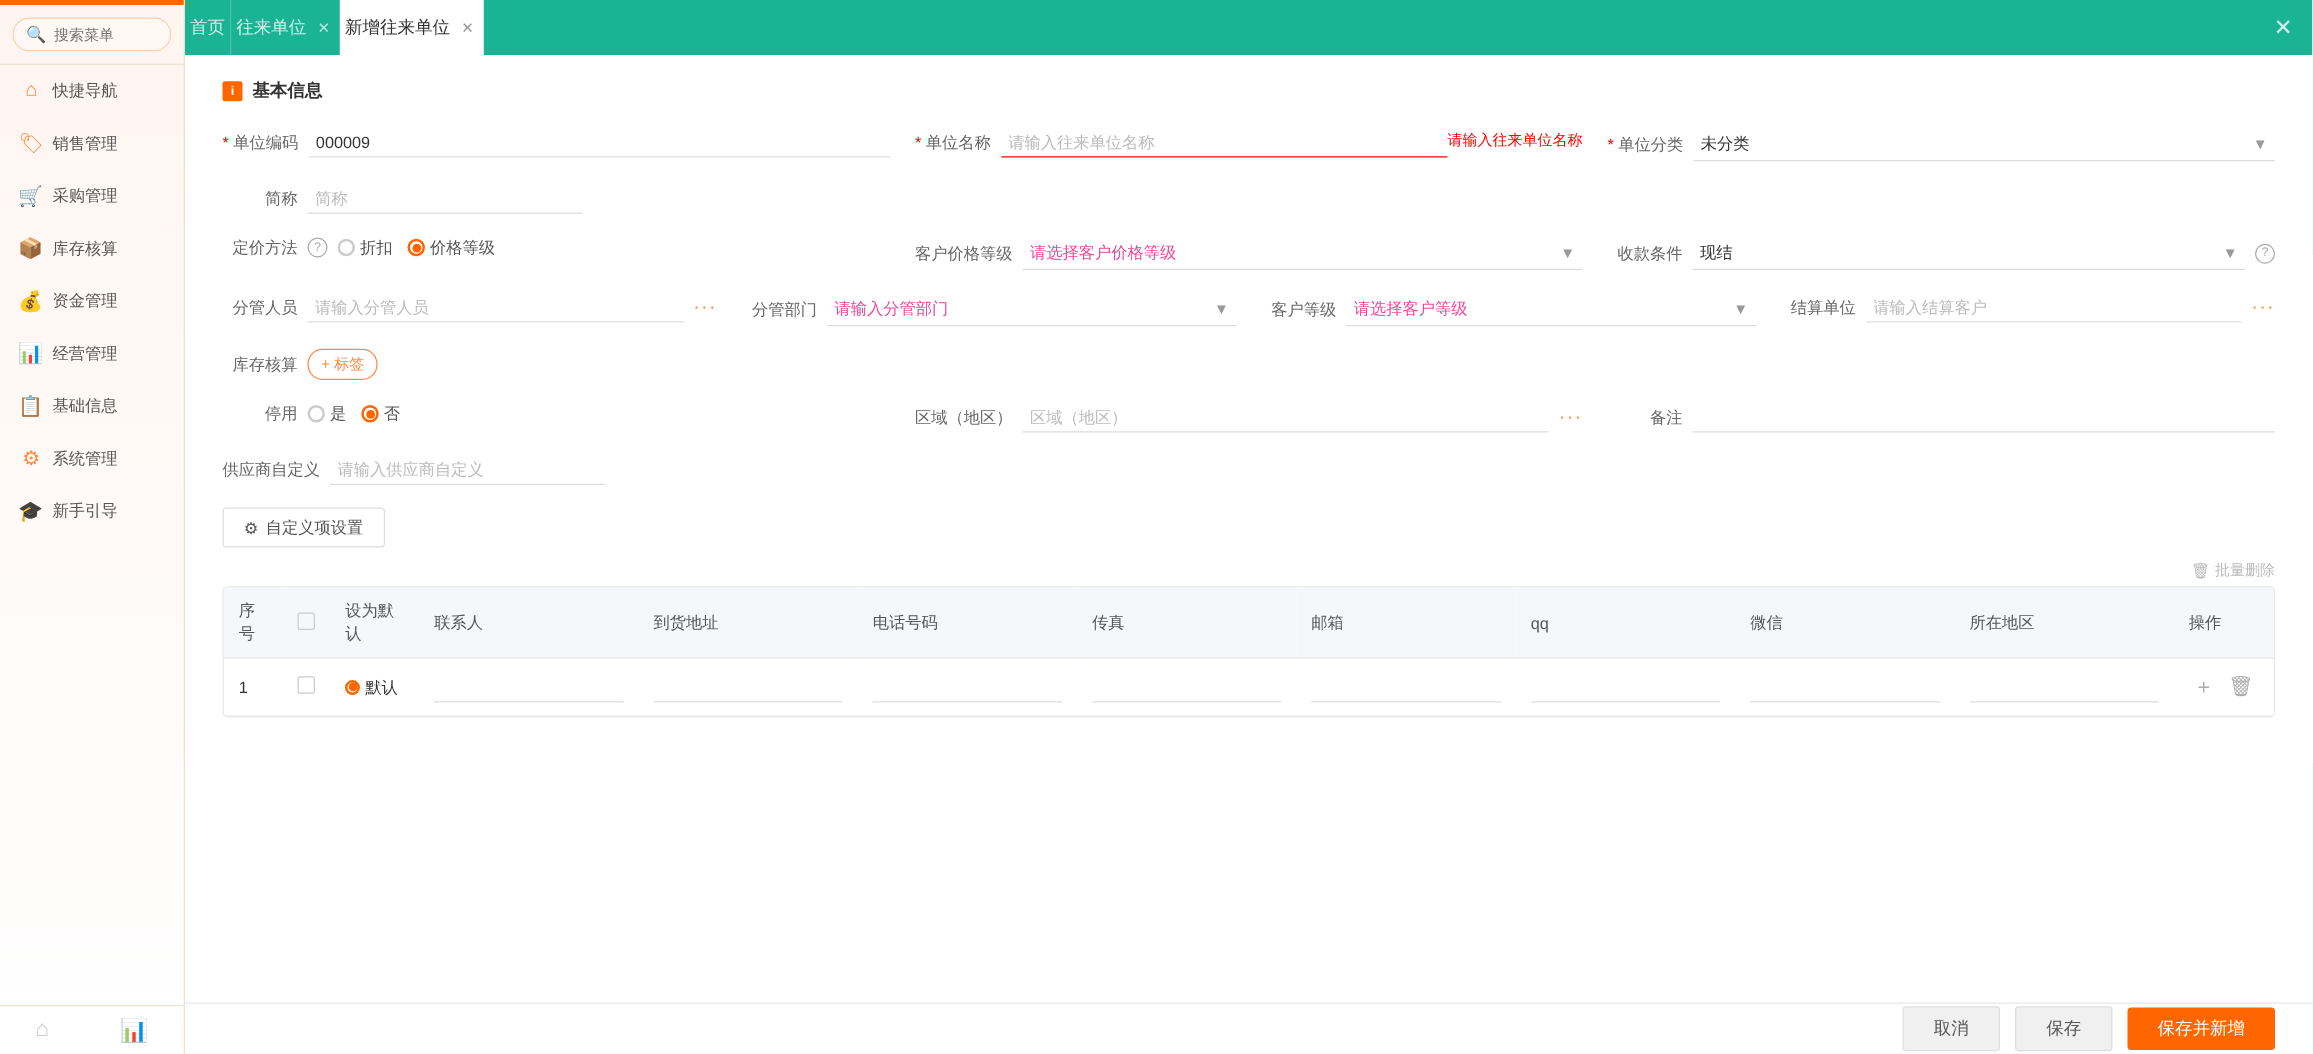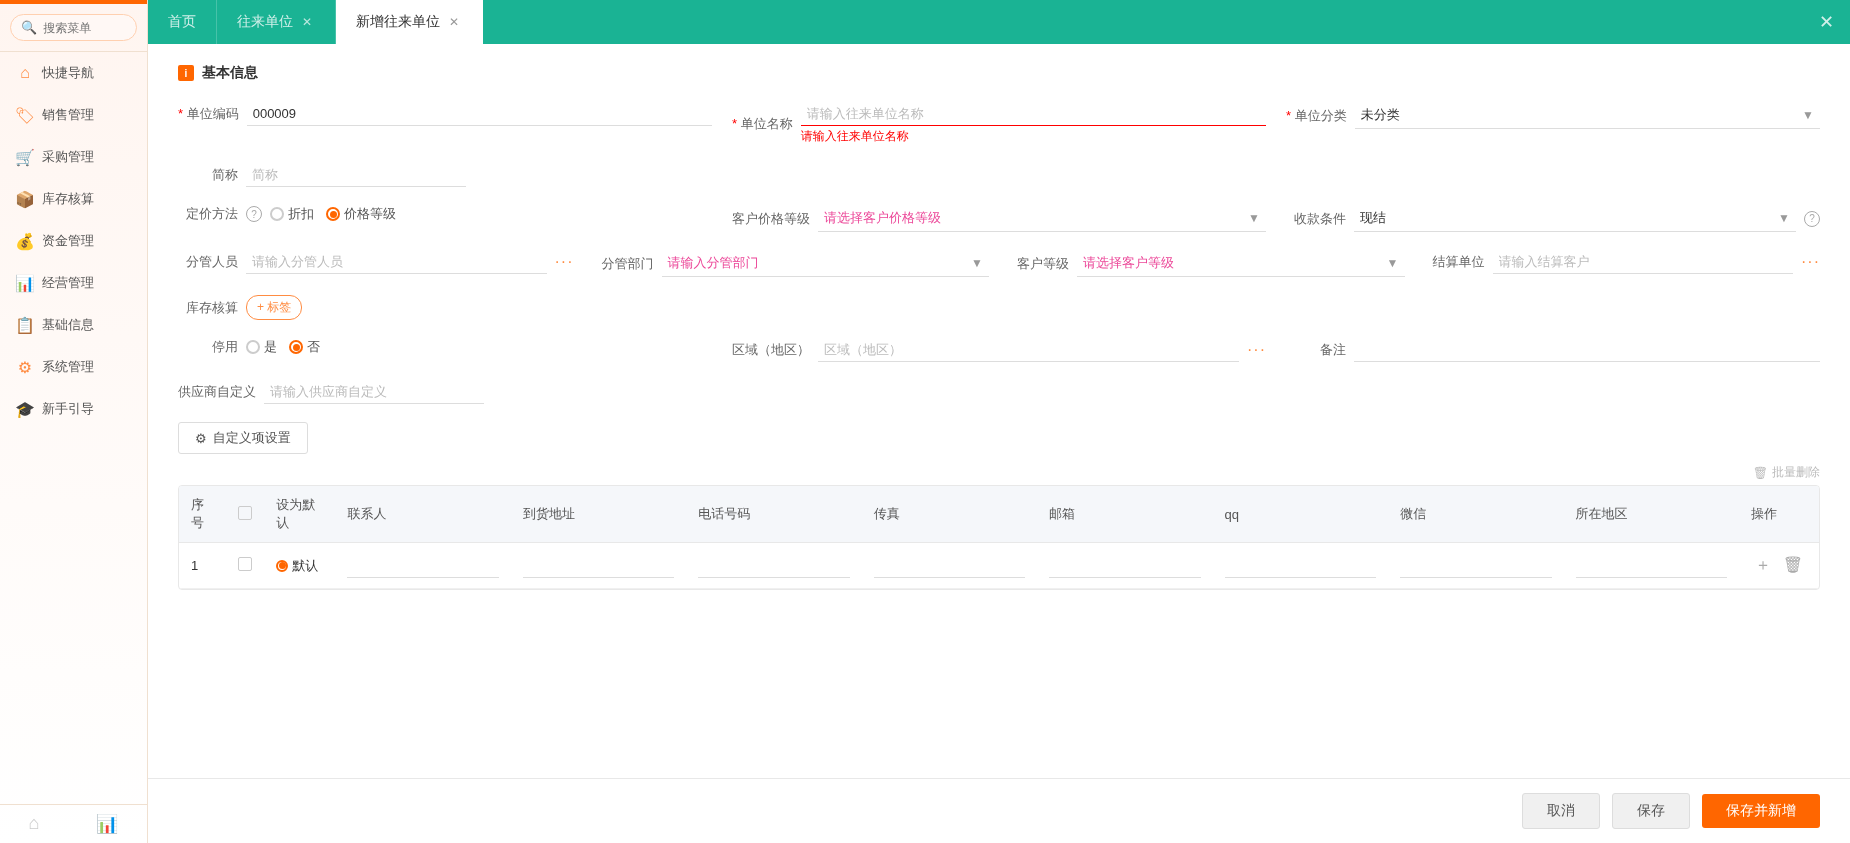--- a/index.html
+++ b/index.html
@@ -93,21 +93,21 @@
       display: flex;
       align-items: center;
       height: 44px;
       padding: 0 0;
       position: relative;
     }
     .tab {
       display: flex;
       align-items: center;
       gap: 6px;
-      padding: 0 20px;
+      padding: 0 4px;
       height: 100%;
       cursor: pointer;
       font-size: 14px;
       color: rgba(255,255,255,0.8);
       border-right: 1px solid rgba(255,255,255,0.2);
     }
     .tab.active {
       background: #fff;
       color: #333;
       font-weight: 500;
@@ -309,21 +309,21 @@
       display: flex;
       align-items: center;
       justify-content: flex-end;
       gap: 4px;
     }
 
     
     .footer-bar {
       background: #fff;
       border-top: 1px solid #e8e8e8;
-      padding: 14px 30px;
+      padding: 2px 30px;
       display: flex;
       justify-content: flex-end;
       gap: 12px;
       align-items: center;
     }
     .btn-save { background: #f0f0f0; color: #555; border: 1px solid #ddd; padding: 8px 24px; border-radius: 3px; cursor: pointer; font-size: 14px; }
     .btn-save-orange { background: #ff6600; color: white; border: none; padding: 8px 24px; border-radius: 3px; cursor: pointer; font-size: 14px; }
 
     
     .checkbox {
@@ -349,21 +349,21 @@
 
     .more-btn {
       color: #ff8c42;
       cursor: pointer;
       font-size: 16px;
       letter-spacing: 1px;
     }
 
     .input-group-with-error {
       display: flex;
-      flex-direction: column;
+      flex-direction: row;
       flex: 1;
     }
 
     .table-action-btn {
       background: none;
       border: none;
       cursor: pointer;
       color: #aaa;
       font-size: 16px;
       padding: 2px 4px;

